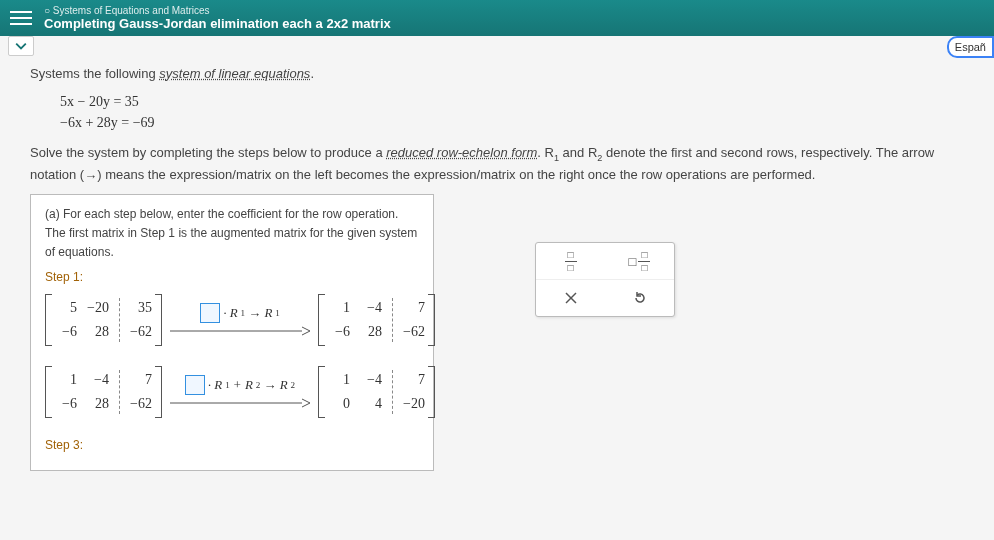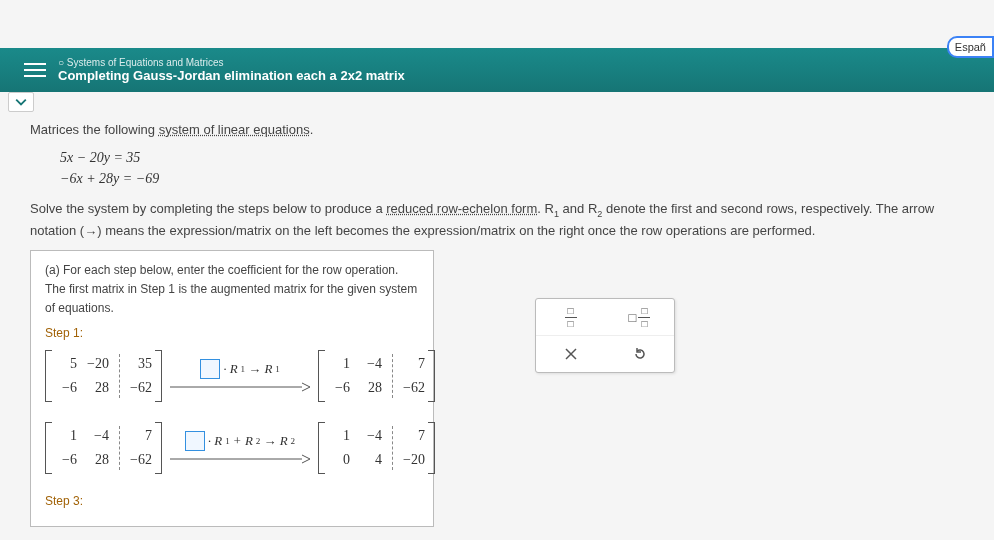--- a/index.html
+++ b/index.html
@@ -1,30 +1,30 @@
 <!DOCTYPE html>
 <html><head>
 <meta charset="utf-8">
 <style>
 * { margin: 0; padding: 0; box-sizing: border-box; }
 body { font-family: Arial, Helvetica, sans-serif; font-size: 13px; color: #333; background: #f5f5f5; width: 994px; height: 540px; overflow: hidden; position: relative; }
-.header { background: linear-gradient(to bottom, #1a8a8a, #167575); color: #fff; display: flex; align-items: center; padding: 6px 24px; height: 44px; margin-top: 48px; }
+.header { background: linear-gradient(to bottom, #1a8a8a, #167575); color: #fff; display: flex; align-items: center; padding: 6px 10px; height: 36px; }
 .menu-btn { width: 22px; margin-right: 12px; cursor: pointer; }
 .menu-btn span { display: block; height: 2px; background: #fff; margin: 4px 0; }
 .header-text { flex: 1; }
 .breadcrumb { font-size: 10px; opacity: 0.85; }
 .breadcrumb::before { content: "○ "; }
 .page-title { font-size: 13px; font-weight: bold; }
 .lang-btn { position: absolute; right: 0; top: 36px; background: #fff; border: 2px solid #3b82f6; border-radius: 10px 0 0 10px; padding: 3px 6px; font-size: 11px; }
 .chevron { width: 26px; height: 20px; background: #fff; border: 1px solid #ccc; display: flex; align-items: center; justify-content: center; margin: 0 0 0 8px; border-radius: 2px; }
 .chevron svg { width: 12px; height: 12px; fill: #167575; }
 .content { padding: 8px 30px 0 30px; position: relative; }
 .instr { font-size: 13px; line-height: 1.6; color: #444; margin-bottom: 6px; }
-.link { text-decoration: underline dotted; color: #444; }
-.equations { margin: 6px 0 10px 30px; font-family: 'Times New Roman', serif; font-size: 14px; line-height: 1.5; font-style: italic; }
+.link { text-decoration: underline dotted; color: #444; font-style: italic; }
+.equations { margin: 6px 0 10px 30px; font-family: 'Times New Roman', serif; font-size: 14px; line-height: 1.5; }
 .sub { font-size: 0.7em; vertical-align: sub; font-style: normal; }
 .workbox { border: 1px solid #bbb; background: #fff; width: 404px; padding: 10px 14px; margin-top: 8px; }
 .step-label { font-size: 12px; margin: 8px 0; color: #a16207; }
 .step-row { display: flex; align-items: center; margin: 10px 0 20px 0; }
 .matrix { position: relative; padding: 6px 10px; font-family: 'Times New Roman', serif; font-size: 14px; }
 .matrix::before, .matrix::after { content: ""; position: absolute; top: 0; bottom: 0; width: 6px; border: 1px solid #555; }
 .matrix::before { left: 0; border-right: none; }
 .matrix::after { right: 0; border-left: none; }
 .matrix-body { display: flex; align-items: center; gap: 10px; }
 .matrix-col { display: flex; flex-direction: column; gap: 8px; text-align: right; min-width: 22px; }
@@ -60,21 +60,21 @@
 </div>
 <div class="chevron">
   <svg viewBox="0 0 10 10">
       <path d="M1 3 L5 7 L9 3" stroke="#167575" stroke-width="1.5" fill="none"></path>
     </svg>
 </div>
 <div class="lang-btn">Españ</div>
 
 <div class="content">
   <p class="instr">
-    <span>Matrices the following </span><span class="link">system of linear equations</span>.
+    <span>Systems the following </span><span class="link">system of linear equations</span>.
   </p>
   <div class="equations">
     <div>5x − 20y = 35</div>
     <div>−6x + 28y = −69</div>
   </div>
   <p class="instr">
     <span>Solve the system by completing the steps below to produce a </span><span class="link">reduced row-echelon form</span><span>. R</span><span class="sub">1</span><span> and R</span><span class="sub">2</span><span> denote the first and second rows, respectively. The arrow notation (→) means the expression/matrix on the left becomes the expression/matrix on the right once the row operations are performed.</span>
   </p>
 
   <div class="workbox">

